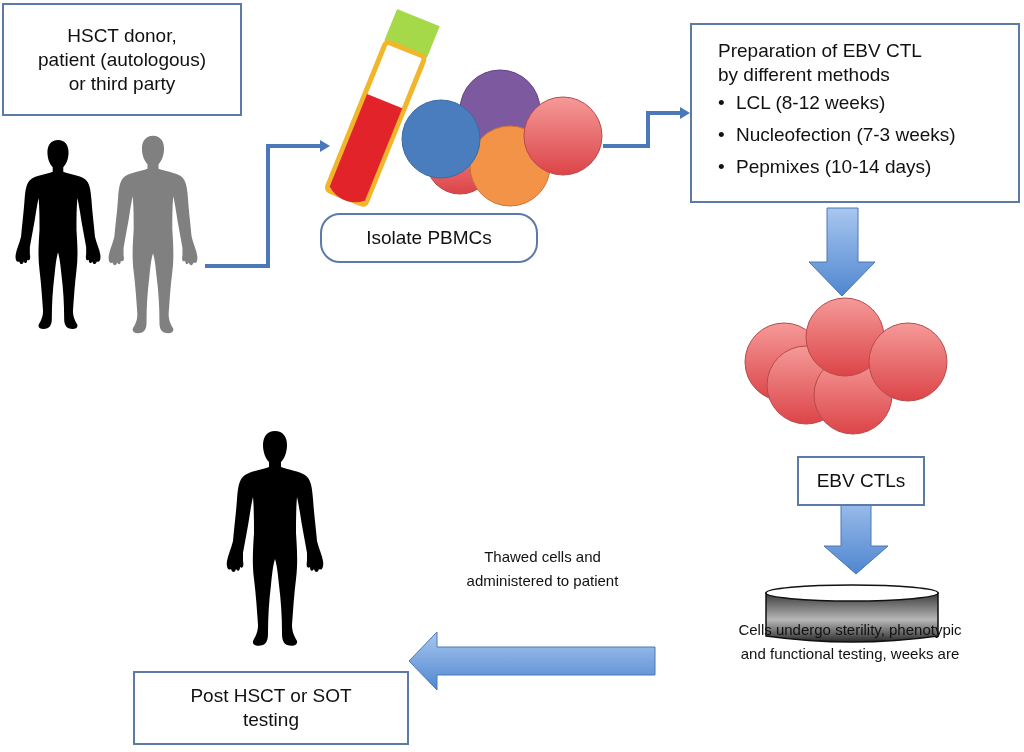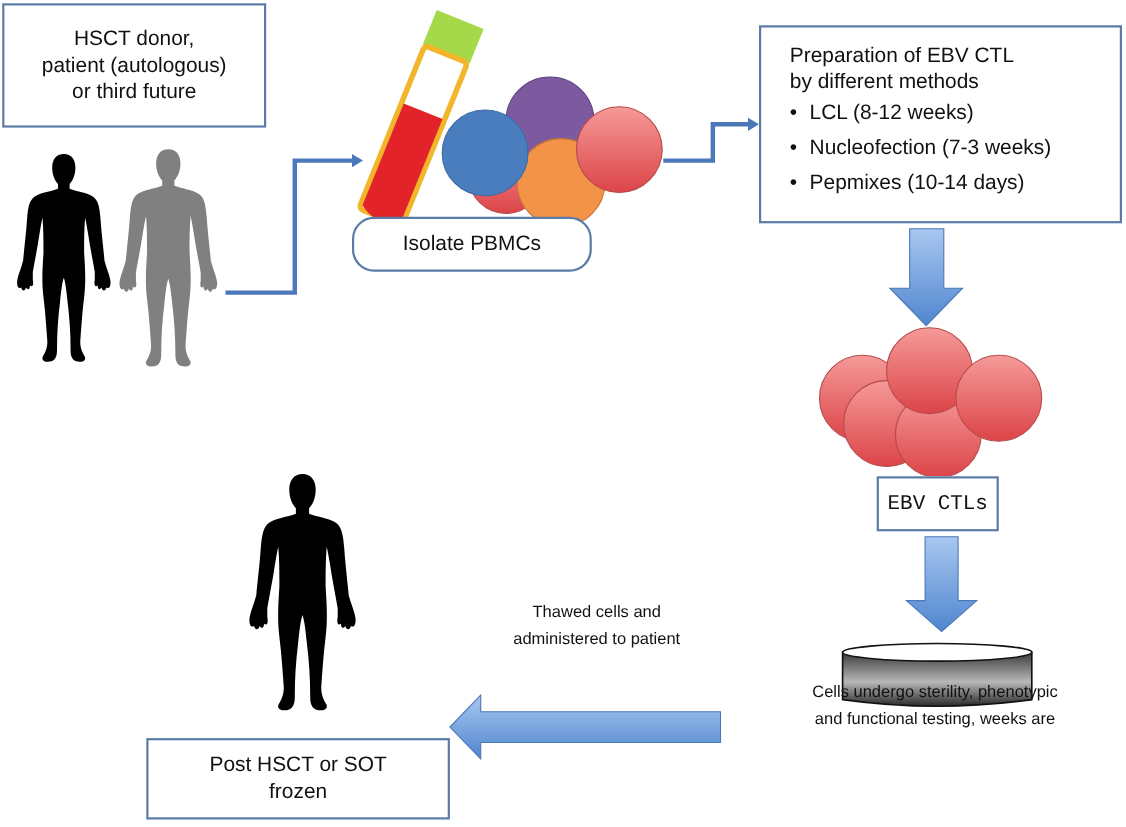--- a/index.html
+++ b/index.html
@@ -1,27 +1,27 @@
 <!DOCTYPE html>
 <html><head>
   <meta charset="utf-8">
   <style>
     html, body { margin: 0; padding: 0; background: #ffffff; }
     body { width: 1024px; height: 752px; position: relative; overflow: hidden; font-family: "Liberation Sans", sans-serif; color: #111; }
     .box { position: absolute; border: 2px solid #5b7ba6; background: #fff; box-sizing: border-box; }
     .center-text { display: flex; flex-direction: column; align-items: center; justify-content: center; text-align: left; }
     .txt { font-size: 19px; line-height: 24px; }
     #donor-box { left: 2px; top: 3px; width: 240px; height: 113px; }
-    #pbmc-box { left: 320px; top: 197px; width: 218px; height: 50px; border-radius: 20px; }
+    #pbmc-box { left: 320px; top: 213px; width: 218px; height: 50px; border-radius: 20px; }
     #prep-box { left: 690px; top: 23px; width: 330px; height: 180px; padding: 14px 0 0 26px; }
     #prep-box .title { font-size: 19px; line-height: 24px; }
     #prep-box ul { list-style: none; margin: 0; padding: 0; }
     #prep-box li { font-size: 19px; line-height: 32px; display: flex; }
     #prep-box li .bullet { width: 18px; }
-    #ctl-box { left: 797px; top: 433px; width: 111px; height: 50px; font-family: Liberation Mono, monospace; }
+    #ctl-box { left: 797px; top: 456px; width: 128px; height: 50px; }
     #post-box { left: 133px; top: 671px; width: 276px; height: 74px; }
     .free-text { position: absolute; text-align: center; font-size: 15px; line-height: 24px; }
     #thaw-text { left: 430px; top: 545px; width: 225px; }
     #frozen-text { left: 680px; top: 618px; width: 340px; }
     svg.layer { position: absolute; left: 0; top: 0; }
   </style>
 </head>
 <body>
 
 <svg class="layer" width="1024" height="752" viewBox="0 0 1024 752">
@@ -95,21 +95,21 @@
   <path d="M655 647 L655 675 L437 675 L437 690 L409 661 L437 632 L437 647 Z" fill="url(#gArrowH)" stroke="#4a78b8" stroke-width="1"></path>
 
   <g>
     <use href="#human" x="225" y="416" width="100" height="246" fill="#000"></use>
   </g>
 </svg>
 
 <div id="donor-box" class="box center-text">
   <div class="txt">HSCT donor,</div>
   <div class="txt">patient (autologous)</div>
-  <div class="txt">or third future</div>
+  <div class="txt">or third party</div>
 </div>
 
 <div id="pbmc-box" class="box center-text">
   <div class="txt">Isolate PBMCs</div>
 </div>
 
 <div id="prep-box" class="box">
   <div class="title">
     <div>Preparation of EBV CTL</div>
     <div>by different methods</div>
@@ -139,14 +139,14 @@
   <div>and functional testing, weeks are</div>
 </div>
 
 <div id="thaw-text" class="free-text">
   <div>Thawed cells and</div>
   <div>administered to patient</div>
 </div>
 
 <div id="post-box" class="box center-text">
   <div class="txt">Post HSCT or SOT</div>
-  <div class="txt">frozen</div>
+  <div class="txt">testing</div>
 </div>
 
 </body></html>

